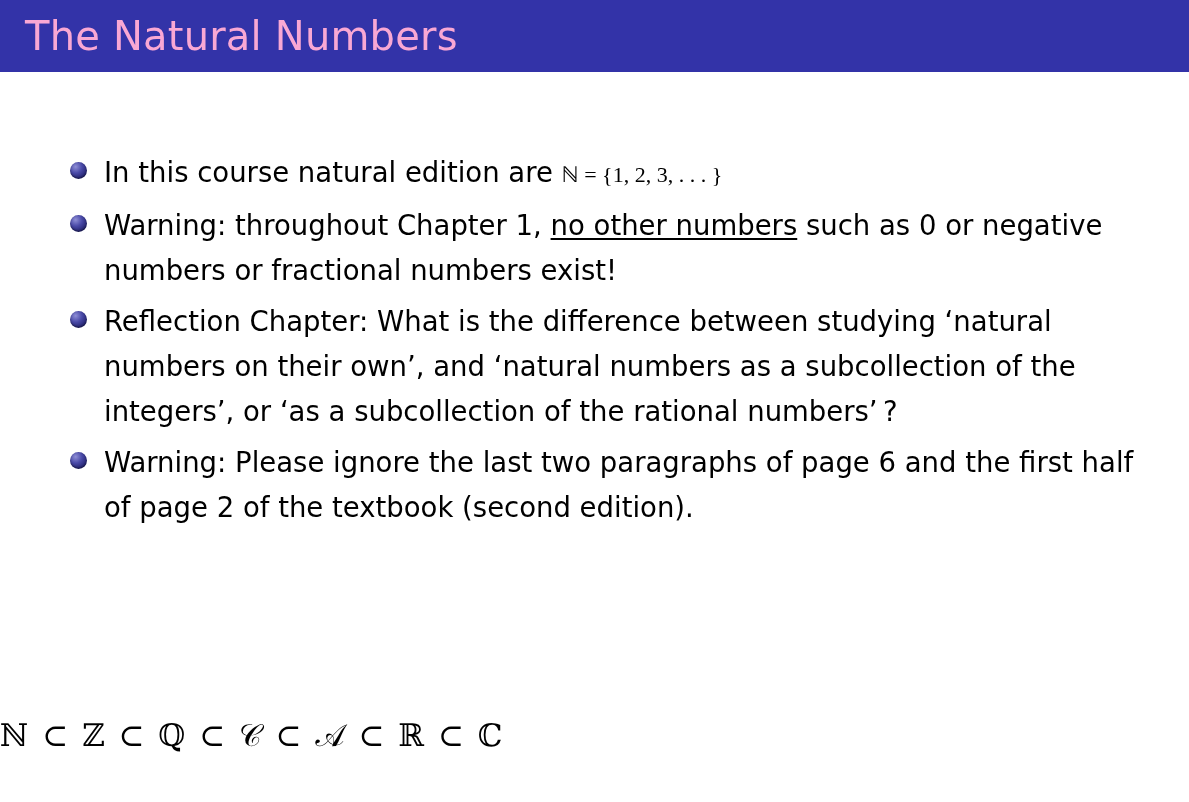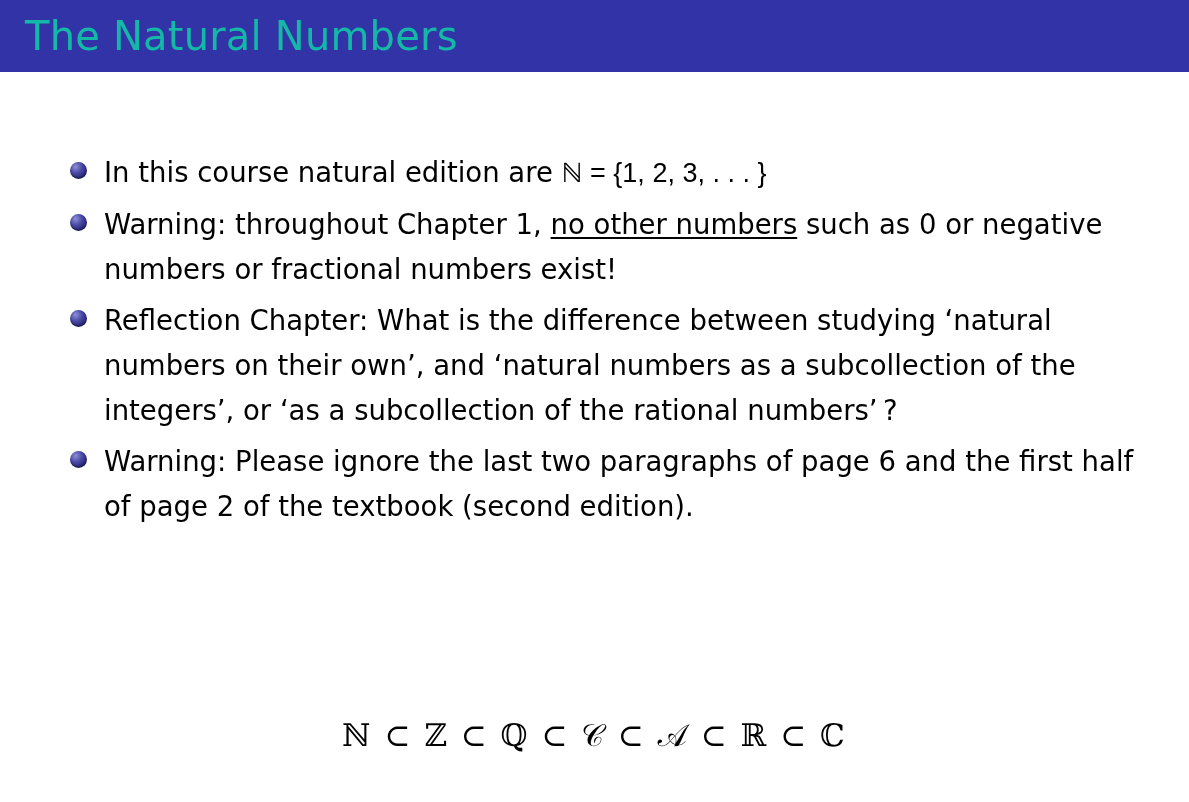--- a/index.html
+++ b/index.html
@@ -30,21 +30,21 @@
     background: #3333a8;
   }
   .titlebar .title {
     position: absolute;
     left: 25px;
     top: 50%;
     transform: translateY(-50%);
     font-family: "DejaVu Sans", sans-serif;
     font-size: 40px;
     font-weight: normal;
-    color: #14b8a6;
+    color: #f9a8d4;
     letter-spacing: 0.2px;
     white-space: nowrap;
   }
   
   .content {
     position: absolute;
     left: 0;
     top: 72px;
     width: 1189px;
     height: 730px;
@@ -74,30 +74,30 @@
     width: 17px;
     height: 17px;
     border-radius: 50%;
     background: #262673;
     background-image: radial-gradient(circle at 33% 28%, #8f8fd6 0%, #4a4aa8 38%, #262673 72%, #16164a 100%);
     box-shadow: inset 0 -1px 2px rgba(0,0,0,0.45);
   }
   .b { font-weight: normal; }
   .u { text-decoration: underline; text-underline-offset: 3px; }
   .math {
-    font-family: Liberation Sans, sans-serif;
-    font-size: 27px;
+    font-family: Liberation Serif, serif;
+    font-size: 22px;
   }
   
   .formula {
     position: absolute;
     left: 0;
     top: 645px;
     width: 1189px;
-    text-align: center;
+    text-align: left;
     font-family: "DejaVu Serif", serif;
     font-size: 31px;
     color: #000000;
     letter-spacing: 2px;
     white-space: nowrap;
   }
 </style>
 </head>
 <body>
 

